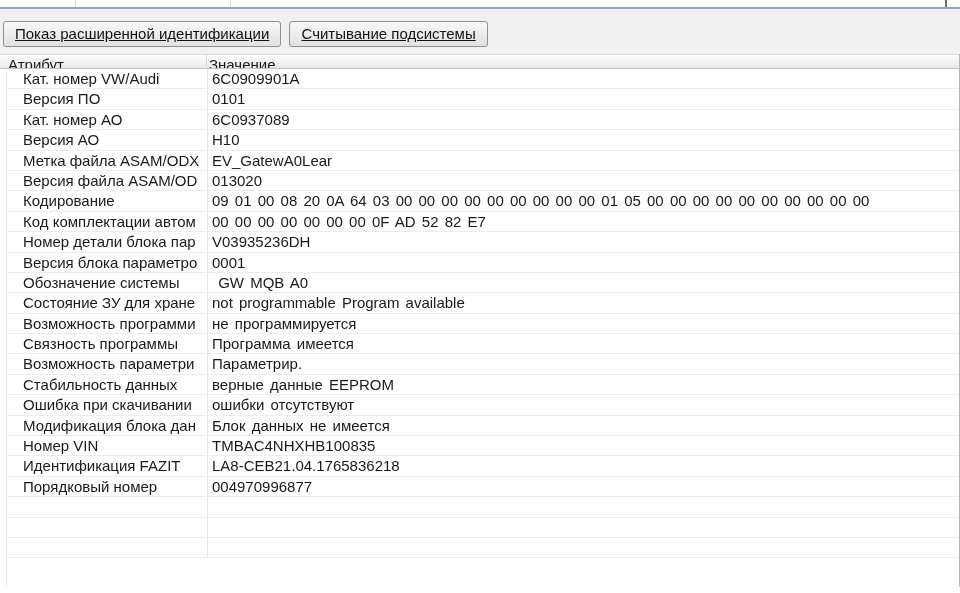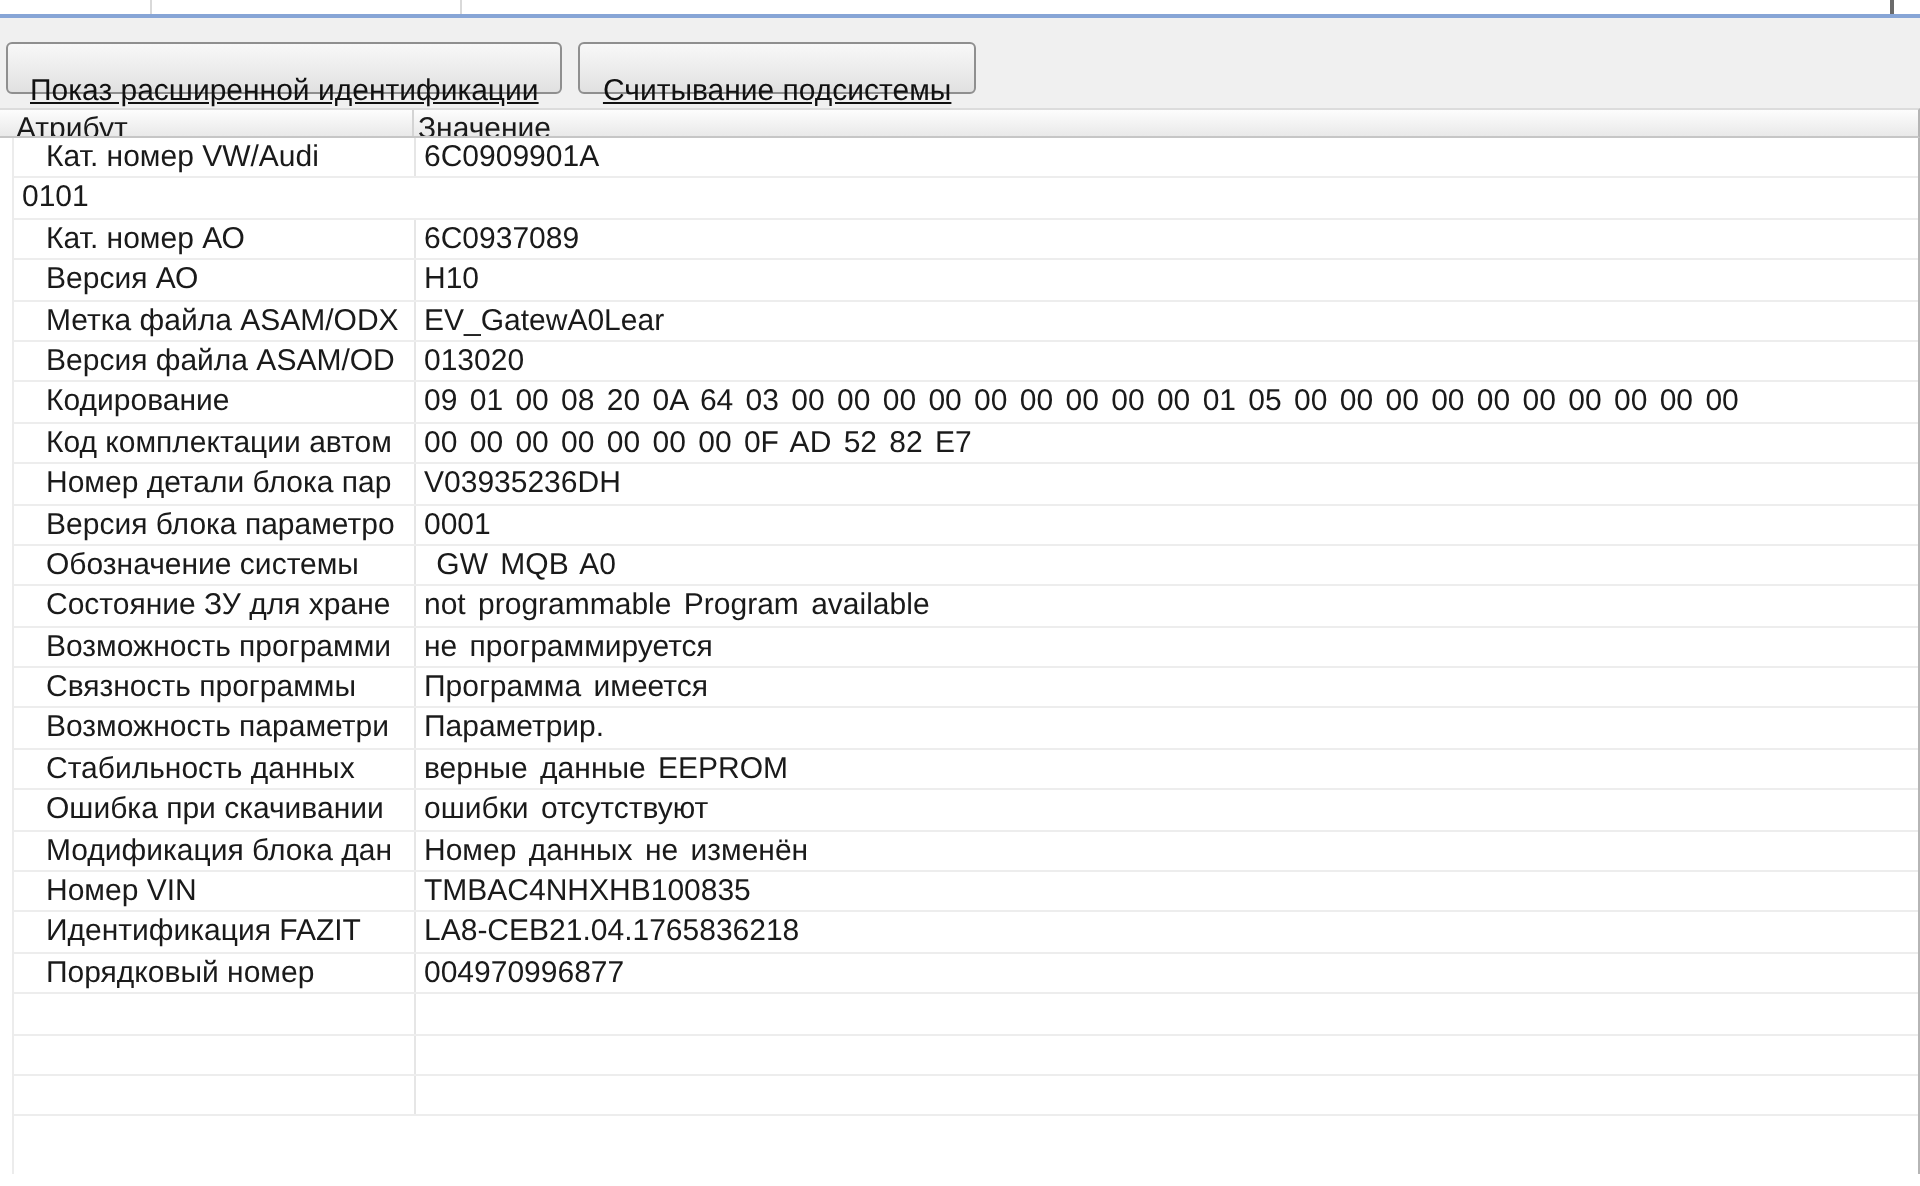--- a/index.html
+++ b/index.html
@@ -29,21 +29,21 @@
   
   .toolbar {
     height: 45px;
     background: #f0f0f0;
     padding: 12px 0 0 3px;
     white-space: nowrap;
   }
   .btn {
     display: inline-block;
     height: 26px;
-    padding: 12px 11px;
+    padding: 0 11px;
     margin-right: 4px;
     font-family: "Liberation Sans", sans-serif;
     font-size: 15px;
     color: #111111;
     line-height: 24px;
     background: linear-gradient(#f8f8f8, #e1e1e1);
     border: 1px solid #8f8f8f;
     border-radius: 3px;
     cursor: default;
     text-decoration: underline;
@@ -113,20 +113,21 @@
   <div class="hcell attr">Атрибут</div>
   <div class="hcell val">Значение</div>
 </div>
 
 <div class="grid-body">
     <div class="row">
       <div class="cell attr">Кат. номер VW/Audi</div>
       <div class="cell val">6C0909901A</div>
     </div>
     <div class="row">
+      <div class="cell attr">Версия ПО</div>
       <div class="cell val">0101</div>
     </div>
     <div class="row">
       <div class="cell attr">Кат. номер АО</div>
       <div class="cell val">6C0937089</div>
     </div>
     <div class="row">
       <div class="cell attr">Версия АО</div>
       <div class="cell val">H10</div>
     </div>
@@ -177,21 +178,21 @@
     <div class="row">
       <div class="cell attr">Стабильность данных</div>
       <div class="cell val">верные данные EEPROM</div>
     </div>
     <div class="row">
       <div class="cell attr">Ошибка при скачивании</div>
       <div class="cell val">ошибки отсутствуют</div>
     </div>
     <div class="row">
       <div class="cell attr">Модификация блока дан</div>
-      <div class="cell val">Номер данных не изменён</div>
+      <div class="cell val">Блок данных не имеется</div>
     </div>
     <div class="row">
       <div class="cell attr">Номер VIN</div>
       <div class="cell val">TMBAC4NHXHB100835</div>
     </div>
     <div class="row">
       <div class="cell attr">Идентификация FAZIT</div>
       <div class="cell val">LA8-CEB21.04.1765836218</div>
     </div>
     <div class="row">

